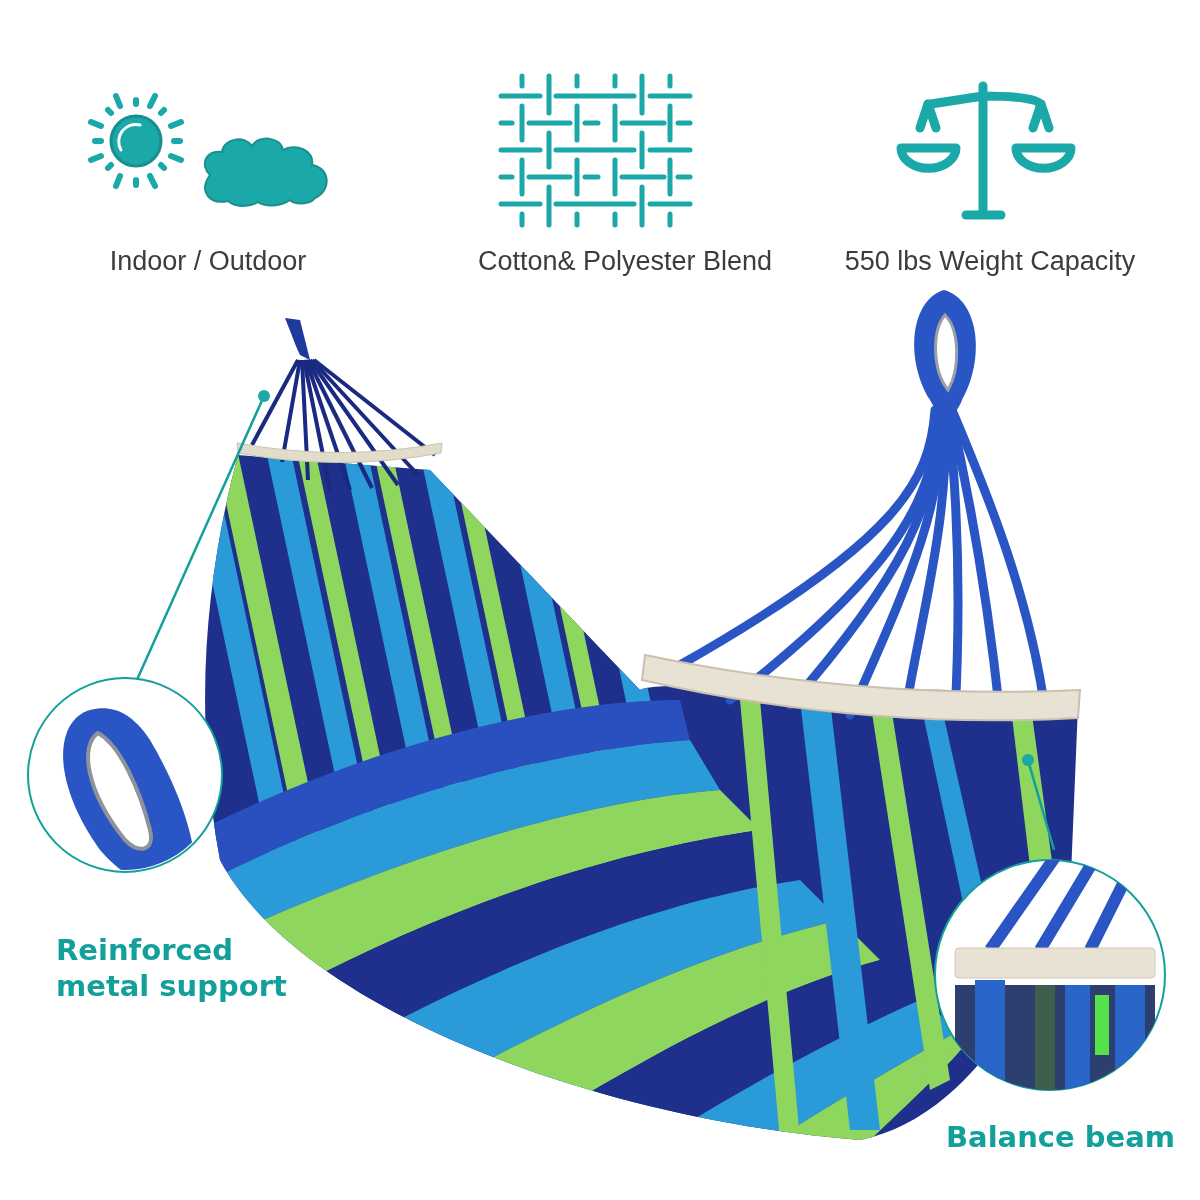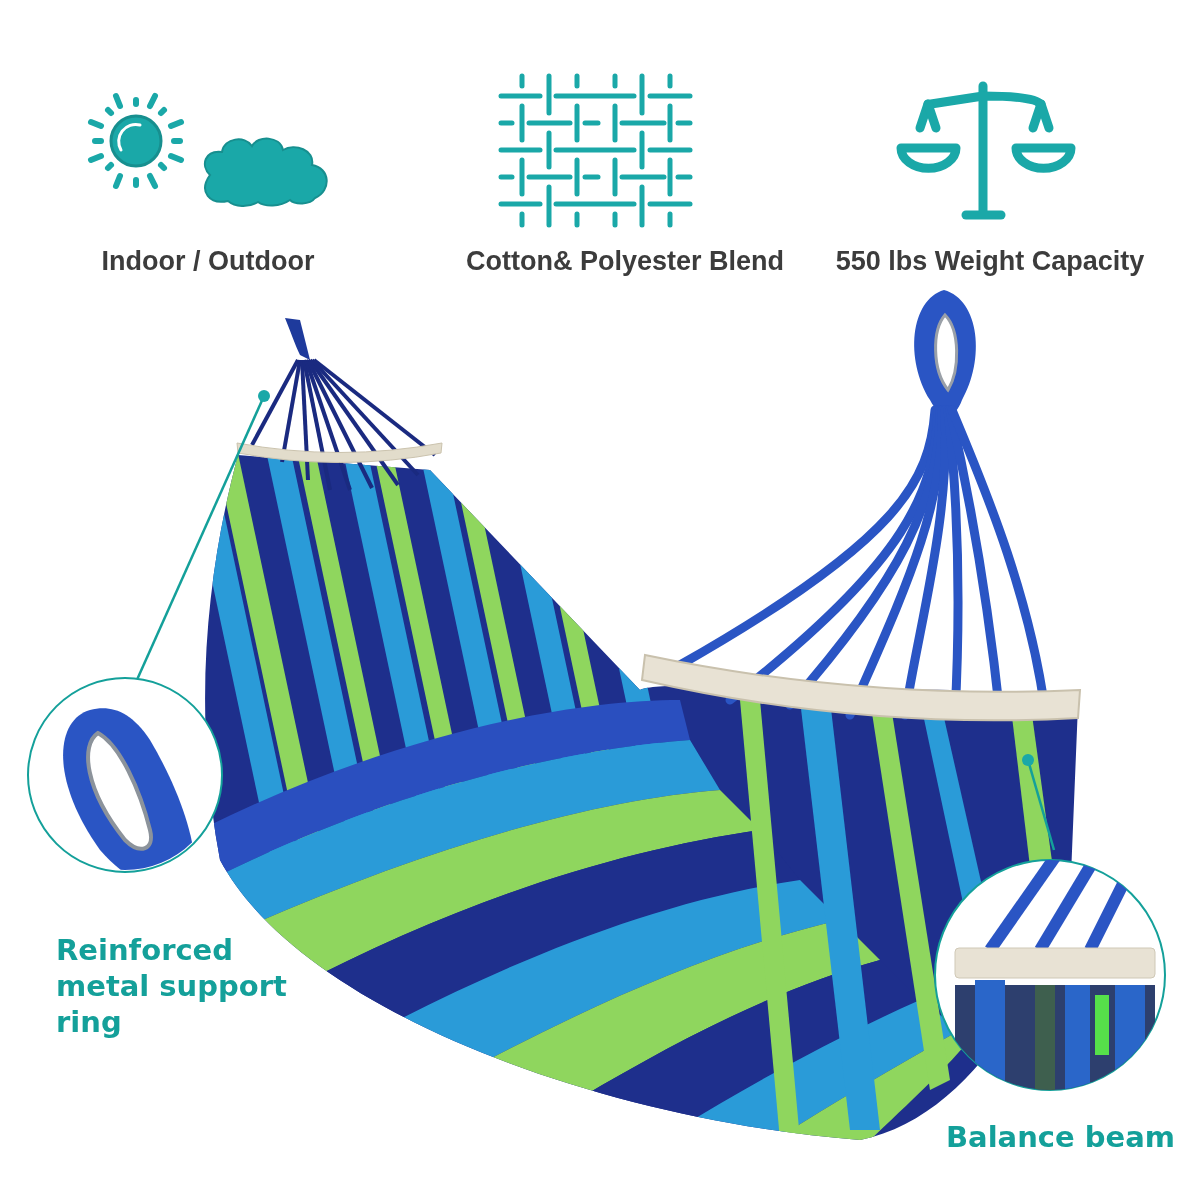--- a/index.html
+++ b/index.html
@@ -1,17 +1,17 @@
 <!DOCTYPE html>
 <html><head>
 <meta charset="utf-8">
 <style>
   html, body { margin: 0; padding: 0; background: #ffffff; }
   body { width: 1200px; height: 1200px; position: relative; overflow: hidden; font-family: "Liberation Sans", sans-serif; }
-  .feature-label { position: absolute; top: 246px; font-size: 27px; color: #3c3c3c; white-space: nowrap; transform: translateX(-50%); font-weight: bold; }
+  .feature-label { position: absolute; top: 246px; font-size: 27px; color: #3c3c3c; white-space: nowrap; transform: translateX(-50%); }
   .callout-label { position: absolute; color: #14a09a; font-weight: bold; font-family: "DejaVu Sans", sans-serif; }
   svg { position: absolute; left: 0; top: 0; }
 </style>
 </head>
 <body>
 
 <svg width="1200" height="1200" viewBox="0 0 1200 1200">
   <defs>
     <clipPath id="bodyClip">
       <path d="M238,455 C210,560 190,700 220,860 C300,1010 600,1120 860,1140 C960,1120 1030,1010 1070,900 L1078,705 L950,690 C800,690 660,680 640,690 L430,470 Z"></path>
@@ -218,16 +218,15 @@
       <path d="M1016,148 L1071,148 A27,20 0 0 1 1016,148 Z"></path>
       <line x1="966" y1="215" x2="1001" y2="215"></line>
     </g>
   </svg>
   <div class="feature-label" style="left:990px;">550 lbs Weight Capacity</div>
 </div>
 
 <div class="callout-label" style="left:36px; top:932px; font-size:29px; line-height:36px;margin-left:20px;">
   <div>Reinforced</div>
   <div>metal support</div>
-  <div>ring</div>
 </div>
 
 <div class="callout-label" style="left:946px; top:1098px; font-size:29px;margin-top:22px;">Balance beam</div>
 
 </body></html>

